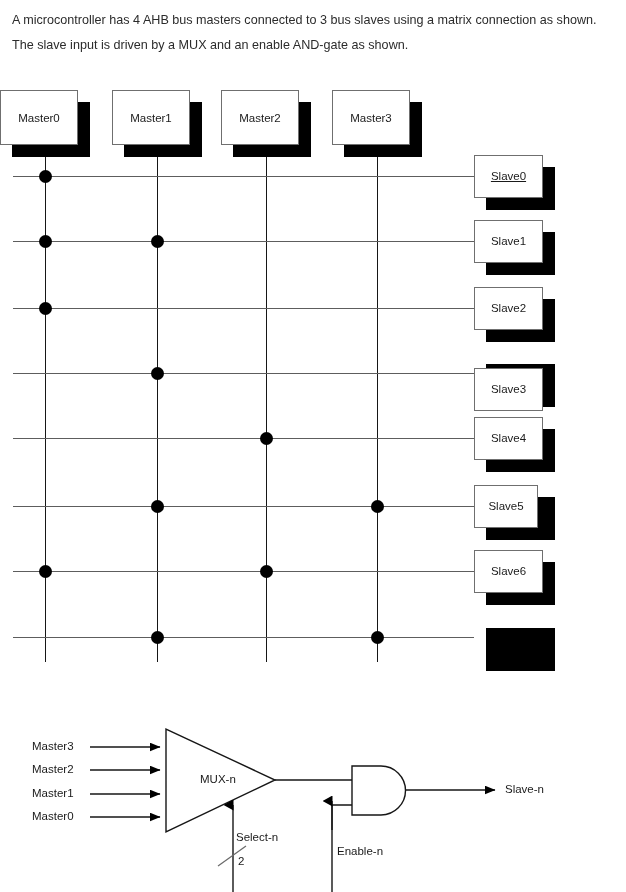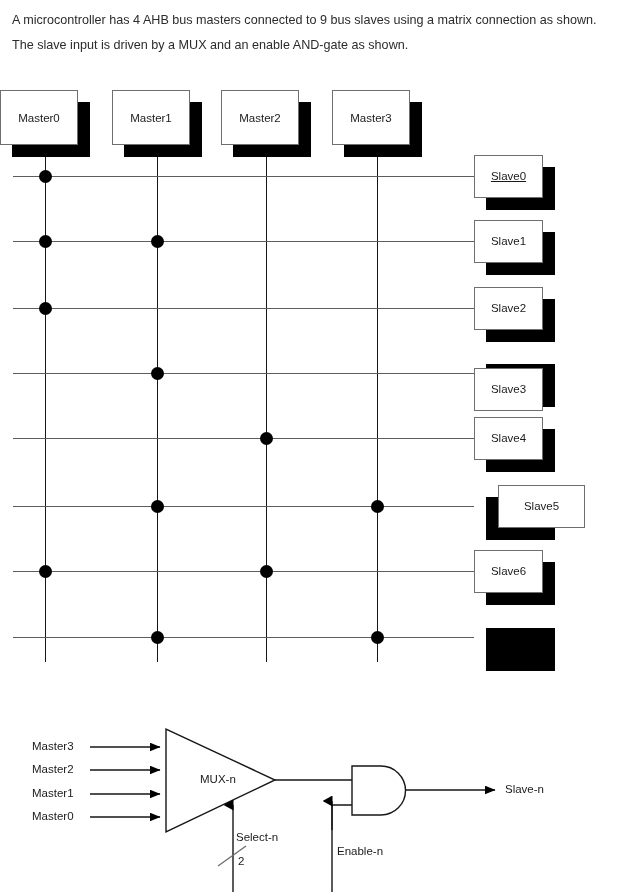--- a/index.html
+++ b/index.html
@@ -20,21 +20,21 @@
   }
   .shadow{position:absolute;background:#000000;z-index:3;}
   .vline{position:absolute;width:1px;background:#161616;z-index:2;}
   .hline{position:absolute;height:1px;background:#5d5d5d;z-index:2;}
   .dot{position:absolute;width:13px;height:13px;border-radius:50%;background:#000000;z-index:5;}
   .lbl{position:absolute;font-size:11.5px;color:#1a1a1a;white-space:nowrap;z-index:6;}
 </style>
 </head>
 <body>
 
-<div id="prompt">A microcontroller has 4 AHB bus masters connected to 9 bus slaves using a matrix connection as shown. The slave input is driven by a MUX and an enable AND-gate as shown.</div>
+<div id="prompt">A microcontroller has 4 AHB bus masters connected to 3 bus slaves using a matrix connection as shown. The slave input is driven by a MUX and an enable AND-gate as shown.</div>
 
 <div id="canvas">
     <div class="shadow" style="left: 12px; top: 102px; width: 78px; height: 55px;"></div>
     <div class="box" style="left: 0px; top: 90px; width: 78px; height: 55px;">
       <span>Master0</span>
     </div>
     <div class="vline" style="left: 45px; top: 157px; height: 505px;"></div>
     <div class="shadow" style="left: 124px; top: 102px; width: 78px; height: 55px;"></div>
     <div class="box" style="left: 112px; top: 90px; width: 78px; height: 55px;">
       <span>Master1</span>
@@ -69,21 +69,21 @@
     <div class="box" style="left: 474px; top: 351.5px; width: 69px; height: 43px; margin-top: 16px;">
       <span>Slave3</span>
     </div>
     <div class="hline" style="left: 13px; top: 373px; width: 461px;"></div>
     <div class="shadow" style="left: 486px; top: 428.5px; width: 69px; height: 43px;"></div>
     <div class="box" style="left: 474px; top: 416.5px; width: 69px; height: 43px;">
       <span>Slave4</span>
     </div>
     <div class="hline" style="left: 13px; top: 438px; width: 461px;"></div>
     <div class="shadow" style="left: 486px; top: 496.5px; width: 69px; height: 43px;"></div>
-    <div class="box" style="left: 474px; top: 484.5px; width: 87px; height: 43px; margin-left: 24px;">
+    <div class="box" style="left: 474px; top: 484.5px; width: 64px; height: 43px;">
       <span>Slave5</span>
     </div>
     <div class="hline" style="left: 13px; top: 506px; width: 461px;"></div>
     <div class="shadow" style="left: 486px; top: 561.5px; width: 69px; height: 43px;"></div>
     <div class="box" style="left: 474px; top: 549.5px; width: 69px; height: 43px;">
       <span>Slave6</span>
     </div>
     <div class="hline" style="left: 13px; top: 571px; width: 461px;"></div>
     <div class="shadow" style="left: 486px; top: 627.5px; width: 69px; height: 43px;"></div>
     <div class="hline" style="left: 13px; top: 637px; width: 461px;"></div>

